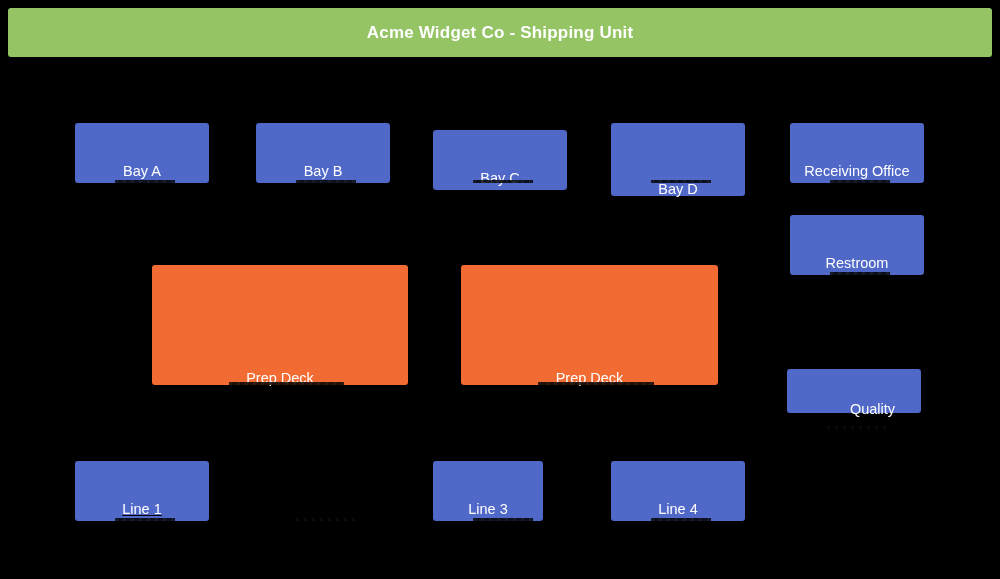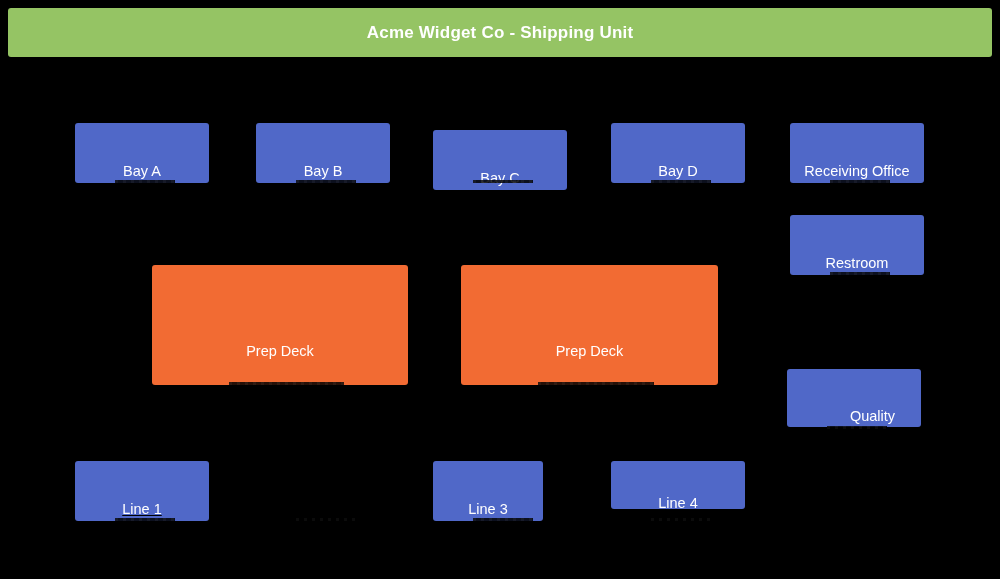--- a/index.html
+++ b/index.html
@@ -69,21 +69,21 @@
   .zone.line {
     background: #5068c8;
   }
 
   .zone.deck {
     background: #f26b33;
   }
 
   
   .zone.deck {
-    align-items: center;
+    align-items: flex-end;
   }
   .zone.deck .zone-label {
     margin-top: 52px;
   }
 
   
   .sub-marker {
     position: absolute;
     height: 3px;
     background: repeating-linear-gradient(
@@ -105,48 +105,48 @@
 
   <div class="zone bay" id="zone-bay-a" style="left: 75px; top: 123px; width: 134px; height: 60px;">
     <span class="zone-label">Bay A</span>
   </div>
   <div class="zone bay" id="zone-bay-b" style="left: 256px; top: 123px; width: 134px; height: 60px;">
     <span class="zone-label">Bay B</span>
   </div>
   <div class="zone bay" id="zone-bay-c" style="left: 433px; top: 130px; width: 134px; height: 60px;">
     <span class="zone-label">Bay C</span>
   </div>
-  <div class="zone bay" id="zone-bay-d" style="left: 611px; top: 123px; width: 134px; height: 60px;">
+  <div class="zone bay" id="zone-bay-d" style="left: 611px; top: 123px; width: 134px; height: 73px; align-items: flex-end;">
     <span class="zone-label">Bay D</span>
   </div>
 
   <div class="zone office" id="zone-receiving-office" style="left: 790px; top: 123px; width: 134px; height: 60px;">
     <span class="zone-label">Receiving Office</span>
   </div>
   <div class="zone office" id="zone-restroom" style="left: 790px; top: 215px; width: 134px; height: 60px;">
     <span class="zone-label">Restroom</span>
   </div>
-  <div class="zone office" id="zone-quality" style="left: 787px; top: 369px; width: 134px; height: 58px; padding-left: 37px;">
+  <div class="zone office" id="zone-quality" style="left: 787px; top: 369px; width: 134px; height: 44px; padding-left: 37px;">
     <span class="zone-label">Quality</span>
   </div>
 
   <div class="zone deck" id="zone-prep-deck-1" style="left: 152px; top: 265px; width: 256px; height: 120px;">
     <span class="zone-label">Prep Deck</span>
   </div>
   <div class="zone deck" id="zone-prep-deck-2" style="left: 461px; top: 265px; width: 257px; height: 120px;">
     <span class="zone-label">Prep Deck</span>
   </div>
 
   <div class="zone line" id="zone-line-1" style="left: 75px; top: 461px; width: 134px; height: 60px; text-decoration: underline;">
     <span class="zone-label">Line 1</span>
   </div>
   <div class="zone line" id="zone-line-3" style="left: 433px; top: 461px; width: 110px; height: 60px;">
     <span class="zone-label">Line 3</span>
   </div>
-  <div class="zone line" id="zone-line-4" style="left: 611px; top: 461px; width: 134px; height: 48px;">
+  <div class="zone line" id="zone-line-4" style="left: 611px; top: 461px; width: 134px; height: 60px;">
     <span class="zone-label">Line 4</span>
   </div>
 
 <div class="sub-marker" style="left: 115px; top: 180px; width: 60px;"></div>
     <div class="sub-marker" style="left: 296px; top: 180px; width: 60px;"></div>
     <div class="sub-marker" style="left: 473px; top: 180px; width: 60px;"></div>
     <div class="sub-marker" style="left: 651px; top: 180px; width: 60px;"></div>
     <div class="sub-marker" style="left: 830px; top: 180px; width: 60px;"></div>
     <div class="sub-marker" style="left: 830px; top: 272px; width: 60px;"></div>
     <div class="sub-marker" style="left: 827px; top: 426px; width: 60px;"></div>

